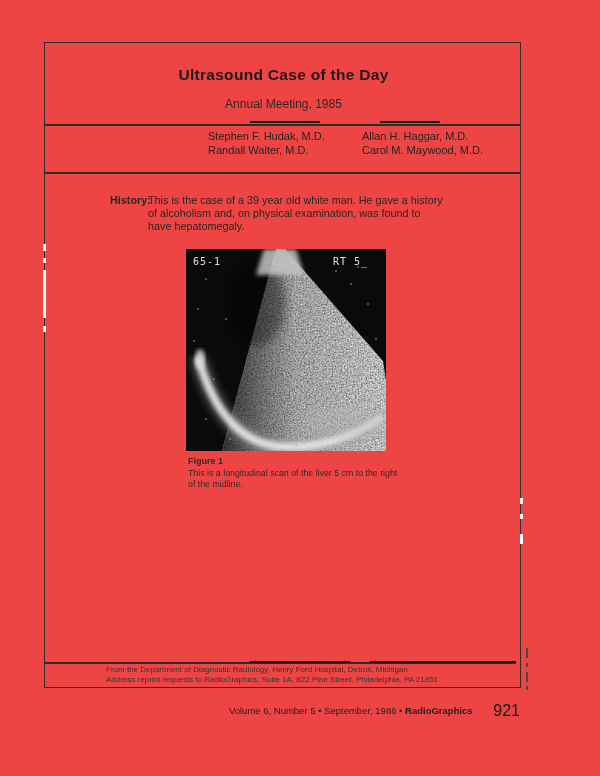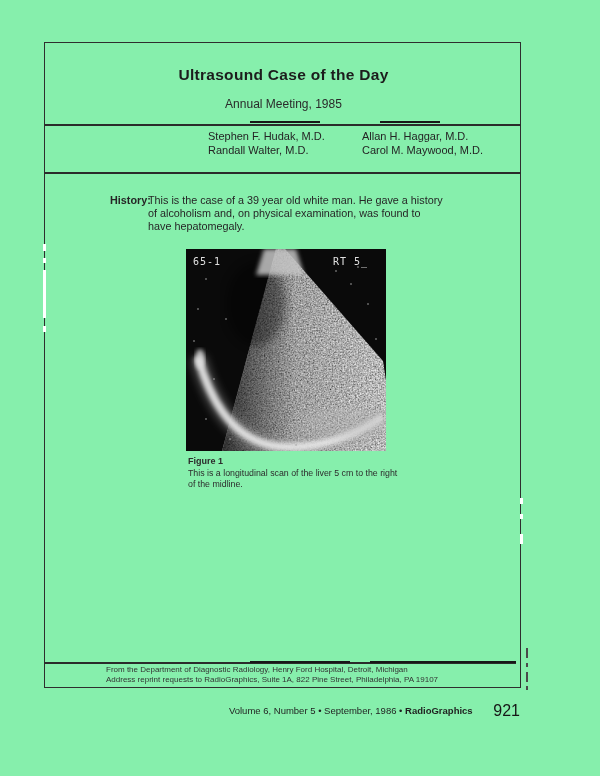--- a/index.html
+++ b/index.html
@@ -1,16 +1,16 @@
 <!DOCTYPE html>
 <html><head>
 <meta charset="utf-8">
 <style>
   html,body{margin:0;padding:0;background:#ffffff;}
-  .page{position:relative;width:600px;height:776px;background:#86efac;overflow:hidden;
+  .page{position:relative;width:600px;height:776px;background:#ef4444;overflow:hidden;
         font-family:"Liberation Sans", sans-serif;color:#222;}
   .frame{position:absolute;left:44px;top:42px;width:477px;height:646px;
          border:1.5px solid #2e2e2e;box-sizing:border-box;}
   .title{position:absolute;left:44px;top:66px;width:479px;text-align:center;
          font-size:15.5px;font-weight:bold;letter-spacing:.3px;color:#1c1c1c;}
   .subtitle{position:absolute;left:44px;top:97px;width:479px;text-align:center;
             font-size:12px;color:#2a2a2a;}
   .rule{position:absolute;left:44px;width:477px;height:2px;background:#2b2b2b;}
   .rule-top{top:124px;}
   .rule-mid{top:172px;}
@@ -120,21 +120,21 @@
     </svg>
   </div>
 
   <div class="figcap">
     <div class="ftitle">Figure 1</div>
     <div class="ftext">This is a longitudinal scan of the liver 5 cm to the right of the midline.</div>
   </div>
 
   <div class="rule rule-foot"></div>
   <div class="affil affil1">From the Department of Diagnostic Radiology, Henry Ford Hospital, Detroit, Michigan</div>
-  <div class="affil affil2">Address reprint requests to RadioGraphics, Suite 1A, 822 Pine Street, Philadelphia, PA 19107</div>
+  <div class="affil affil2">Address reprint requests to RadioGraphics, Suite 1A, 822 Pine Street, Philadelphia, PA 21851</div>
 
   <div class="pagefoot">
     <span>Volume 6, Number 5</span>
     <span>•</span>
     <span>September, 1986</span>
     <span>•</span>
     <span class="journal">RadioGraphics</span>
     <span class="pageno">921</span>
   </div>
 

